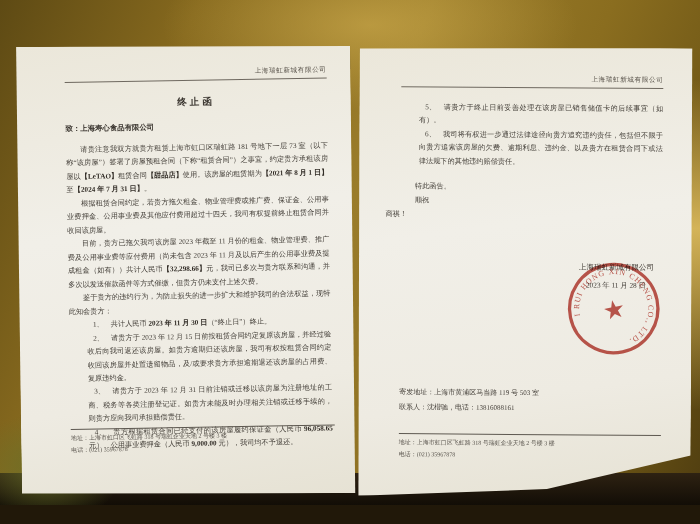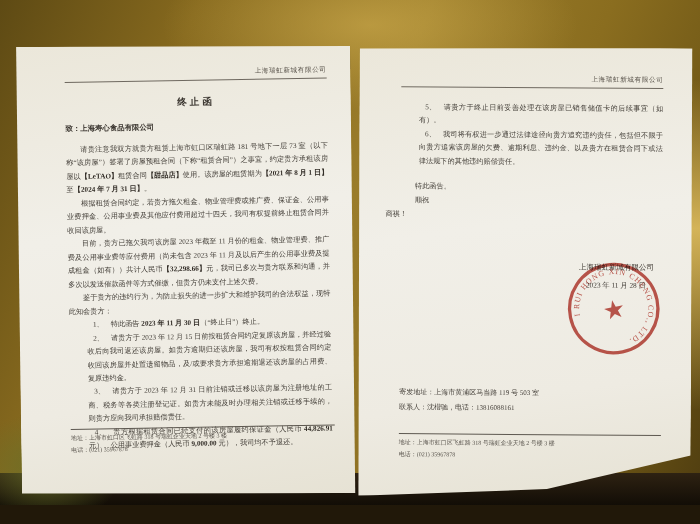--- a/index.html
+++ b/index.html
@@ -71,30 +71,30 @@
       <div class="hdr-rule"></div>
       <div class="title">终止函</div>
       <div class="recipient">致：上海寿心食品有限公司</div>
 
       <p class="para para-first"><span>请贵注意我双方就贵方租赁上海市虹口区瑞虹路 181 号地下一层 73 室（以下称“该房屋”）签署了房屋预租合同（下称“租赁合同”）之事宜，约定贵方承租该房屋以</span><span class="seg-b">【LeTAO】</span><span>租赁合同</span><span class="seg-b">【甜品店】</span><span>使用。该房屋的租赁期为</span><span class="seg-b">【2021 年 8 月 1 日】</span><span>至</span><span class="seg-b">【2024 年 7 月 31 日】</span><span>。</span></p>
       <p class="para"><span>根据租赁合同约定，若贵方拖欠租金、物业管理费或推广费、保证金、公用事业费押金、公用事业费及其他应付费用超过十四天，我司有权提前终止租赁合同并收回该房屋。</span></p>
       <p class="para"><span>目前，贵方已拖欠我司该房屋 2023 年截至 11 月份的租金、物业管理费、推广费及公用事业费等应付费用（尚未包含 2023 年 11 月及以后产生的公用事业费及提成租金（如有））共计人民币</span><span class="seg-b">【32,298.66】</span><span>元，我司已多次与贵方联系和沟通，并多次以发送催款函件等方式催缴，但贵方仍未支付上述欠费。</span></p>
       <p class="para"><span>鉴于贵方的违约行为，为防止损失的进一步扩大和维护我司的合法权益，现特此知会贵方：</span></p>
 
       <div class="item">
-        <span class="num">1、</span><span><span>特此函告 </span><span class="seg-b">2023 年 11 月 30 日</span><span>（“终止日”）终止。</span></span>
+        <span class="num">1、</span><span><span>共计人民币 </span><span class="seg-b">2023 年 11 月 30 日</span><span>（“终止日”）终止。</span></span>
       </div>
       <div class="item">
         <span class="num">2、</span><span><span>请贵方于 2023 年 12 月 15 日前按租赁合同约定复原该房屋，并经过验收后向我司返还该房屋。如贵方逾期归还该房屋，我司有权按租赁合同约定收回该房屋并处置遗留物品，及/或要求贵方承担逾期退还该房屋的占用费、复原违约金。</span></span>
       </div>
       <div class="item">
         <span class="num">3、</span><span><span>请贵方于 2023 年 12 月 31 日前注销或迁移以该房屋为注册地址的工商、税务等各类注册登记证。如贵方未能及时办理相关注销或迁移手续的，则贵方应向我司承担赔偿责任。</span></span>
       </div>
       <div class="item">
-        <span class="num">4、</span><span><span>贵方根据租赁合同已经支付的该房屋履约保证金（人民币 </span><span class="seg-b">44,826.91</span><span> 元）、公用事业费押金（人民币 </span><span class="seg-b">9,000.00</span><span> 元），我司均不予退还。</span></span>
+        <span class="num">4、</span><span><span>贵方根据租赁合同已经支付的该房屋履约保证金（人民币 </span><span class="seg-b">96,058.65</span><span> 元）、公用事业费押金（人民币 </span><span class="seg-b">9,000.00</span><span> 元），我司均不予退还。</span></span>
       </div>
     </div>
     <div class="footer footer-l">
       <div>地址：上海市虹口区飞虹路 318 号瑞虹企业天地 2 号楼 3 楼</div>
       <div>电话：(021) 35967878</div>
     </div>
   </div>
 
   <div class="page page-right">
     <div class="content-r">

